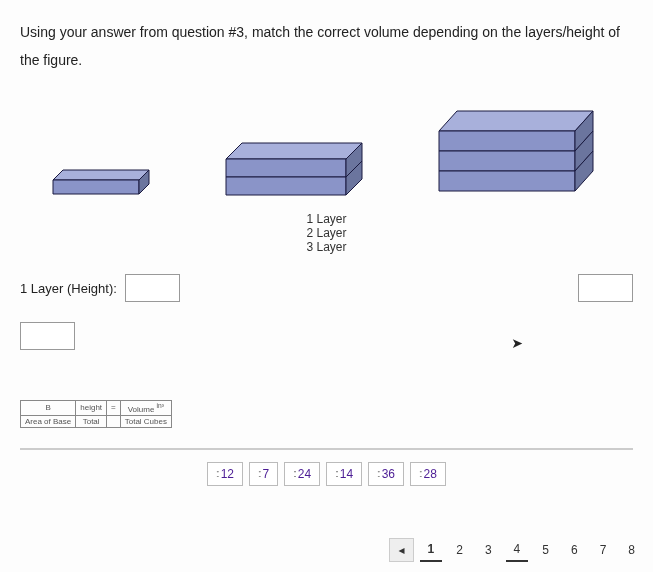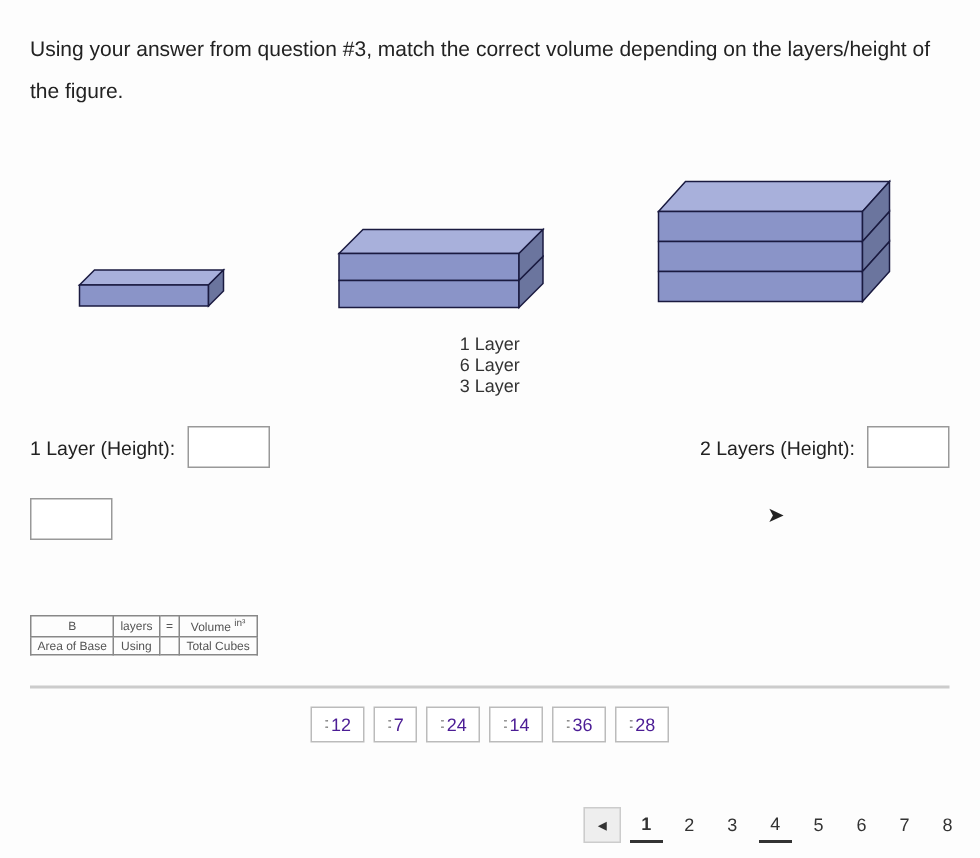--- a/index.html
+++ b/index.html
@@ -6,21 +6,21 @@
   body {
     font-family: Arial, sans-serif;
     background: #fdfdfd;
     width: 653px;
     height: 572px;
     padding: 18px 20px 10px 20px;
     font-size: 14px;
     color: #222;
     position: relative;
   }
-  .question { line-height: 2; margin-bottom: 18px; }
+  .question { line-height: 2; margin-bottom: 8px; }
   .figures-row { display: flex; align-items: flex-end; justify-content: space-around; height: 120px; margin-bottom: 10px; }
   .caption-row { display: flex; justify-content: space-around; margin-bottom: 20px; font-size: 12px; color: #333; flex-direction: column; }
   .caption-row span { flex: 1; text-align: center; }
   .inputs-row { display: flex; justify-content: space-between; align-items: center; gap: 10px; margin-bottom: 20px; font-size: 13px; }
   .input-group { display: flex; align-items: center; gap: 8px; }
   .input-box {
     width: 55px; height: 28px; border: 1px solid #999; background: #fff;
   }
   .input-box.lone { margin-top: 10px; }
   .formula-table {
@@ -92,48 +92,47 @@
       <polygon class="p-face" points="6,64 142,64 142,84 6,84"></polygon>
       <polygon class="p-side" points="142,24 160,4 160,24 142,44"></polygon>
       <polygon class="p-side" points="142,44 160,24 160,44 142,64"></polygon>
       <polygon class="p-side" points="142,64 160,44 160,64 142,84"></polygon>
     </svg>
   </div>
 </div>
 
 <div class="caption-row">
   <span>1 Layer</span>
-  <span>6 Layer</span>
+  <span>2 Layer</span>
   <span>3 Layer</span>
 </div>
 
 <div class="inputs-row">
   <div class="input-group">
     <span>1 Layer (Height):</span>
     <div class="input-box"></div>
   </div>
   <div class="input-group">
-    <span>2 Layers (Height):</span>
     <div class="input-box"></div>
   </div>
 </div>
 
 <div class="input-box lone"></div>
 
 <table class="formula-table">
   <tbody>
       <tr>
     <td>B</td>
-    <td>layers</td>
+    <td>height</td>
     <td>=</td>
     <td><span>Volume</span> <sup>in³</sup></td>
   </tr>
   <tr>
     <td>Area of Base</td>
-    <td>Using</td>
+    <td>Total</td>
     <td></td>
     <td>Total Cubes</td>
   </tr>
 </tbody>
   </table>
 
 <div class="choices-row">
   <div class="choice">12</div>
   <div class="choice">7</div>
   <div class="choice">24</div>

